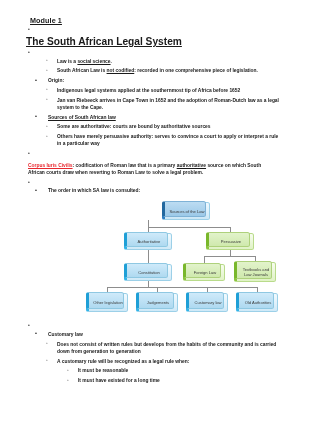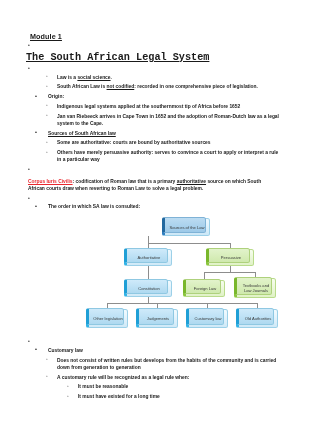--- a/index.html
+++ b/index.html
@@ -19,29 +19,28 @@
   .content{
     padding:16px 20px 0 26px;
   }
 
   
   .module-heading{
     font-size:7.2px;
     font-weight:bold;
     text-decoration:underline;
     letter-spacing:.1px;
-    margin:16px 0 1px 4px;
+    margin:0 0 1px 4px;
   }
   .doc-title{
     font-size:10.2px;
     font-weight:bold;
     text-decoration:underline;
     letter-spacing:0px;
     margin:4px 0 2px 0;
-    font-family:Liberation Mono, monospace;
   }
 
   
   .blank-bullet{
     font-size:5px;
     color:#333;
     margin:1px 0 1px 2px;
     line-height:6px;
   }
   .blank-bullet::before{content:"\2022";font-size:5px;}

